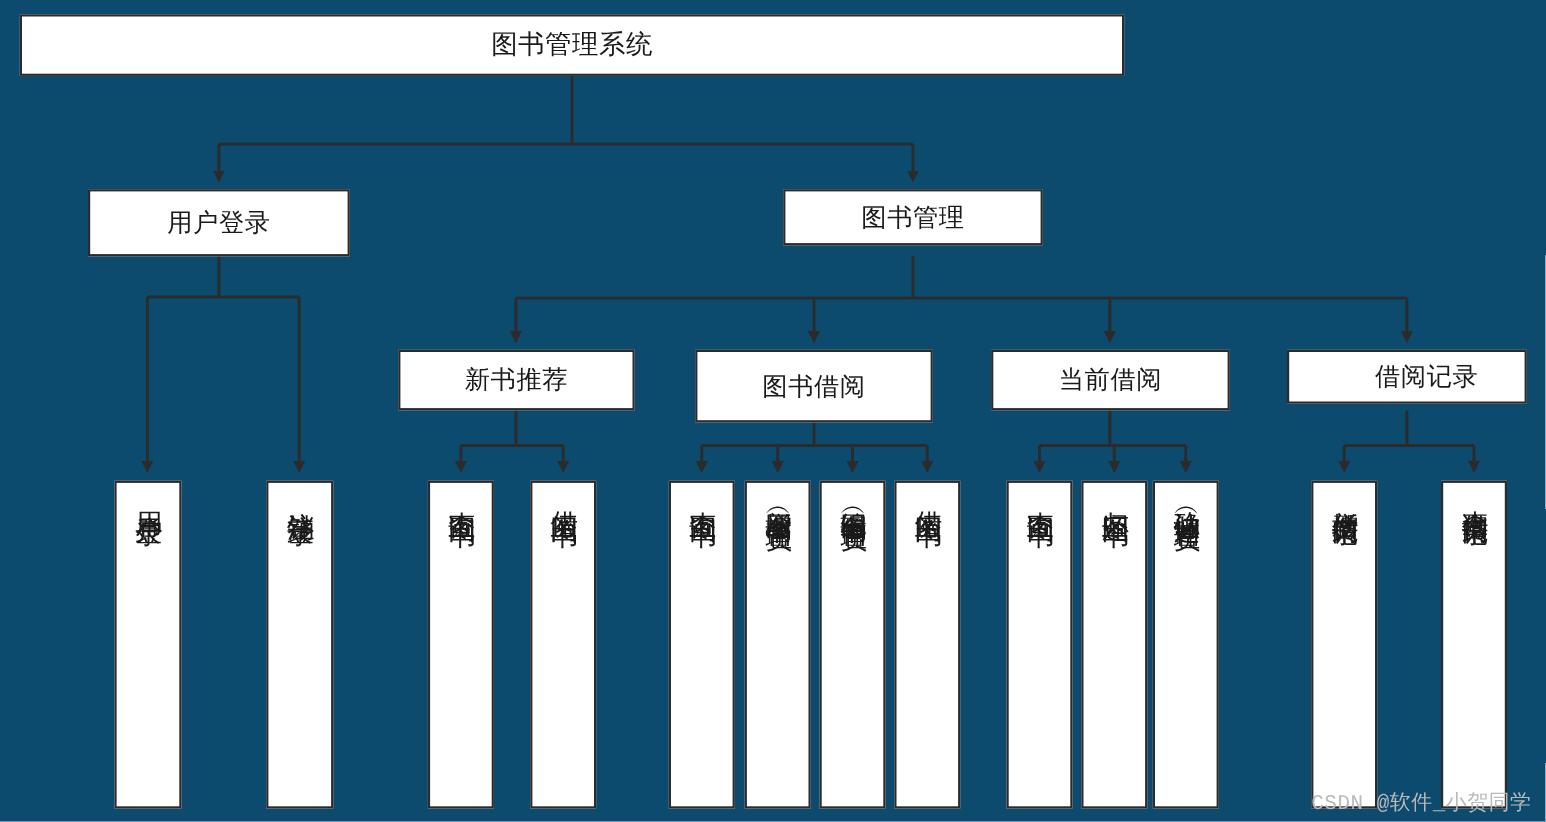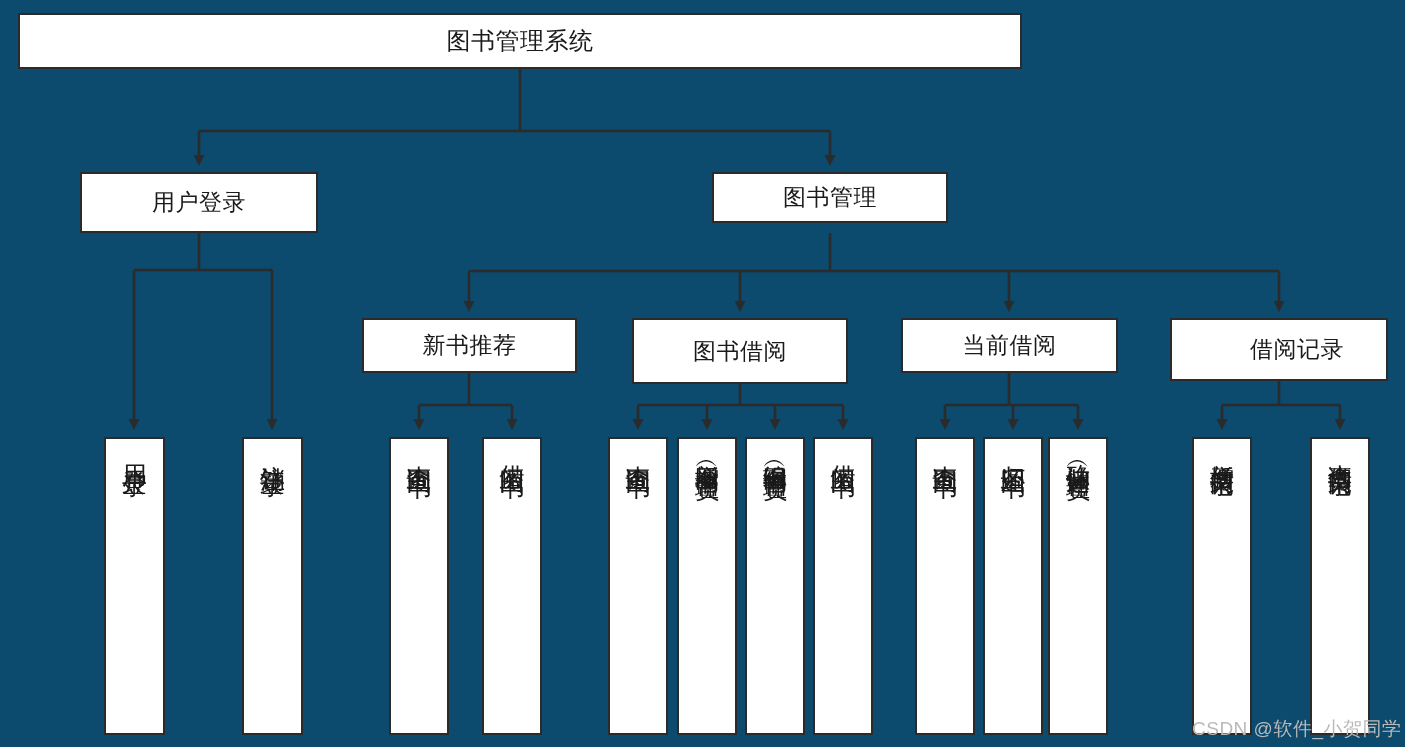--- a/index.html
+++ b/index.html
@@ -136,21 +136,21 @@
 
   <div class="node horizontal" style="left:362px; top:318px; width:215px; height:55px;">
     <span class="label">新书推荐</span>
   </div>
   <div class="node horizontal" style="left:632px; top:318px; width:216px; height:66px;">
     <span class="label">图书借阅</span>
   </div>
   <div class="node horizontal" style="left:901px; top:318px; width:217px; height:55px;justify-content:center;">
     <span class="label">当前借阅</span>
   </div>
-  <div class="node horizontal" style="left:1170px; top:318px; width:218px; height:63px;padding-left:36px;">
+  <div class="node horizontal" style="left:1170px; top:318px; width:218px; height:49px;padding-left:36px;">
     <span class="label">借阅记录</span>
   </div>
 
   <div class="node vertical" style="left:104px; top:437px; width:61px; height:298px;">
     <span class="label">用户登录</span>
   </div>
   <div class="node vertical" style="left:242px; top:437px; width:61px; height:298px;">
     <span class="label">注销登录</span>
   </div>
 
@@ -184,15 +184,15 @@
     <span class="label">确认归还（管理员）</span>
   </div>
 
   <div class="node vertical tall" style="left:1192px; top:437px; width:60px; height:298px;">
     <span class="label">新增借阅记录</span>
   </div>
   <div class="node vertical tall" style="left:1310px; top:437px; width:60px; height:298px;">
     <span class="label">查询借阅记录</span>
   </div>
 
-  <div class="watermark" style="left:1192px; top:716px;">CSDN @软件_小贺同学</div>
+  <div class="watermark" style="left:1192px; top:716px;font-family:Liberation Mono, monospace;">CSDN @软件_小贺同学</div>
 
 </div>
 
 </body></html>

